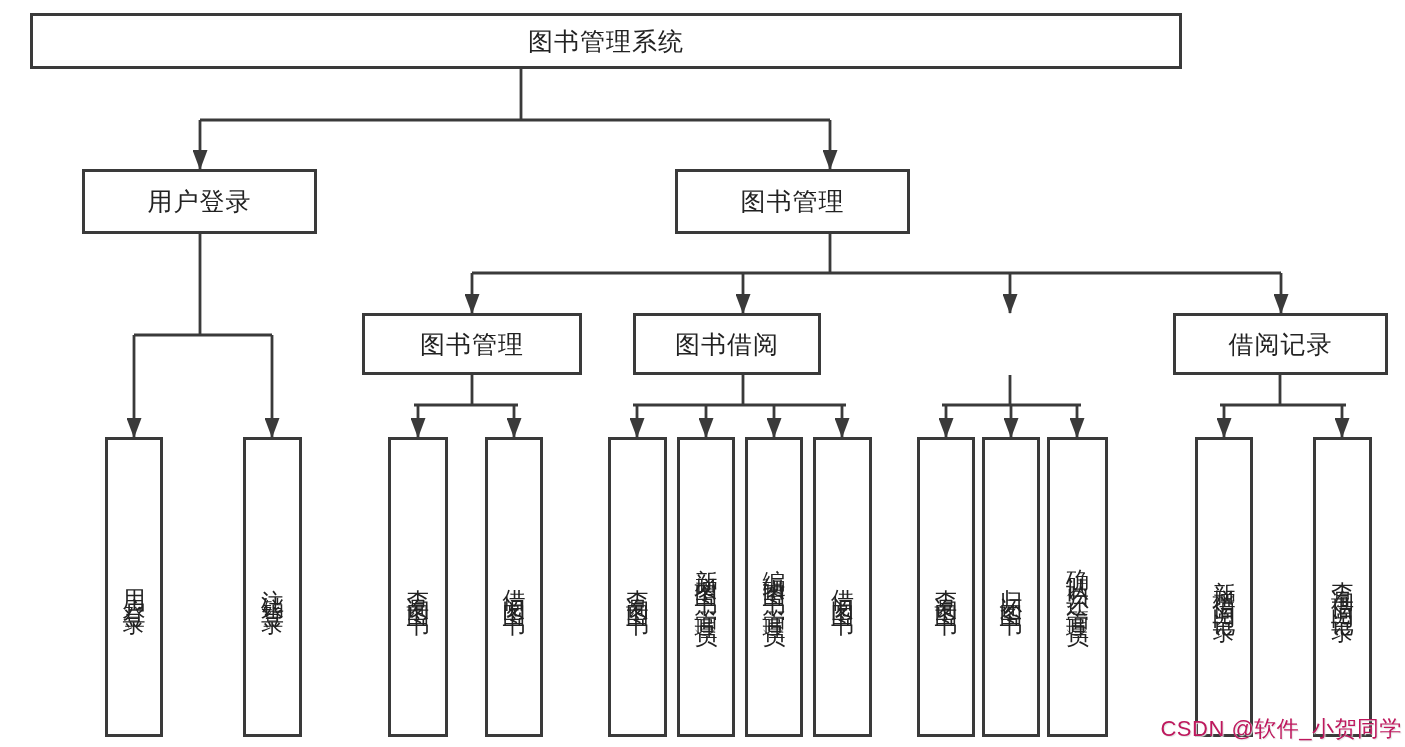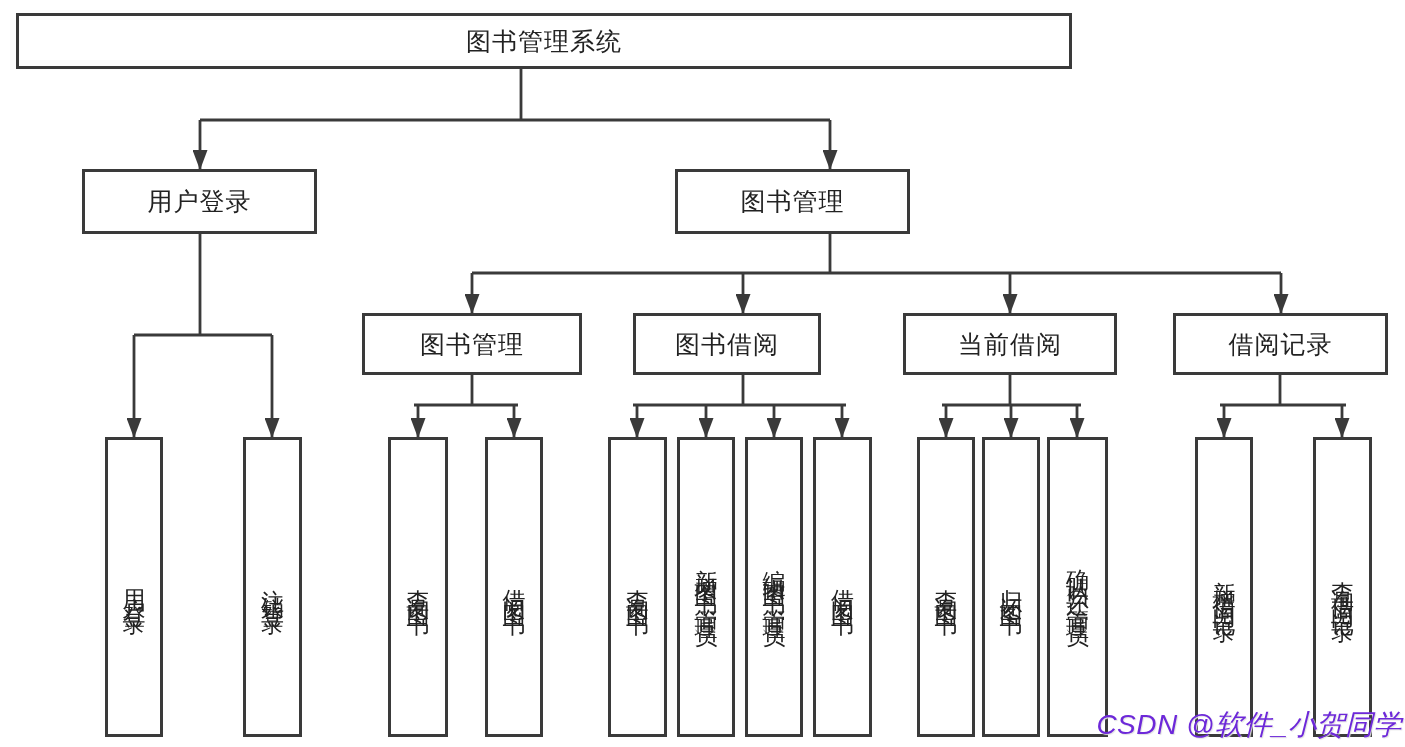--- a/index.html
+++ b/index.html
@@ -15,22 +15,22 @@
   }
   .box.h .lbl{
     font-size:25px;color:#222222;letter-spacing:1px;white-space:nowrap;
   }
   .box.v .lbl{
     writing-mode:vertical-rl;text-orientation:mixed;
     font-size:23px;color:#222222;letter-spacing:8px;line-height:1;
   }
   .watermark{
     position:absolute;right:3px;bottom:3px;z-index:5;
-    font-size:28px;color:#6d28d9;letter-spacing:0.5px;
-    text-shadow:1px 1px 1px #e2e2e2;white-space:nowrap;font-style:italic;
+    font-size:22px;color:#be185d;letter-spacing:0.5px;
+    text-shadow:1px 1px 1px #e2e2e2;white-space:nowrap;
   }
 </style>
 </head>
 <body>
 
 <div id="canvas">
 
   <svg id="connector-layer" viewBox="0 0 1405 747" xmlns="http://www.w3.org/2000/svg">
     <defs>
       <marker id="arw" viewBox="0 0 20 15" refX="19" refY="7.5" markerWidth="20" markerHeight="15" orient="auto" markerUnits="userSpaceOnUse">
@@ -67,39 +67,36 @@
     <path class="ln" d="M842 405 V437" marker-end="url(#arw)"></path>
 
     <path class="ln" d="M946 405 V437" marker-end="url(#arw)"></path>
     <path class="ln" d="M1011 405 V437" marker-end="url(#arw)"></path>
     <path class="ln" d="M1077 405 V437" marker-end="url(#arw)"></path>
 
     <path class="ln" d="M1224 405 V437" marker-end="url(#arw)"></path>
     <path class="ln" d="M1342 405 V437" marker-end="url(#arw)"></path>
   </svg>
 
-  <div class="box h" style="left:16px;top:13px;width:1056px;height:56px">
+  <div class="box h" style="left:30px;top:13px;width:1152px;height:56px">
     <span class="lbl">图书管理系统</span>
   </div>
 
   <div class="box h" style="left:82px;top:169px;width:235px;height:65px">
     <span class="lbl">用户登录</span>
   </div>
   <div class="box h" style="left:675px;top:169px;width:235px;height:65px">
     <span class="lbl">图书管理</span>
   </div>
 
   <div class="box h" style="left:362px;top:313px;width:220px;height:62px">
     <span class="lbl">图书管理</span>
   </div>
   <div class="box h" style="left:633px;top:313px;width:188px;height:62px">
     <span class="lbl">图书借阅</span>
-  </div>
-  <div class="box h" style="left:903px;top:313px;width:214px;height:62px">
-    <span class="lbl">当前借阅</span>
   </div>
   <div class="box h" style="left:1173px;top:313px;width:215px;height:62px">
     <span class="lbl">借阅记录</span>
   </div>
 
   <div class="box v" style="left:105px;top:437px;width:58px;height:300px">
     <span class="lbl">用户登录</span>
   </div>
   <div class="box v" style="left:243px;top:437px;width:59px;height:300px">
     <span class="lbl">注销登录</span>

